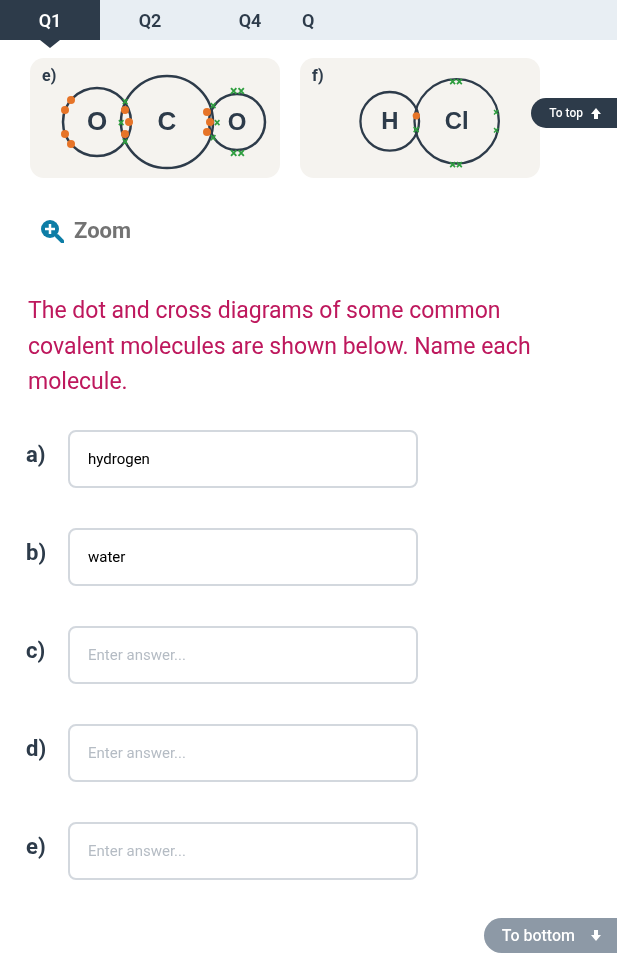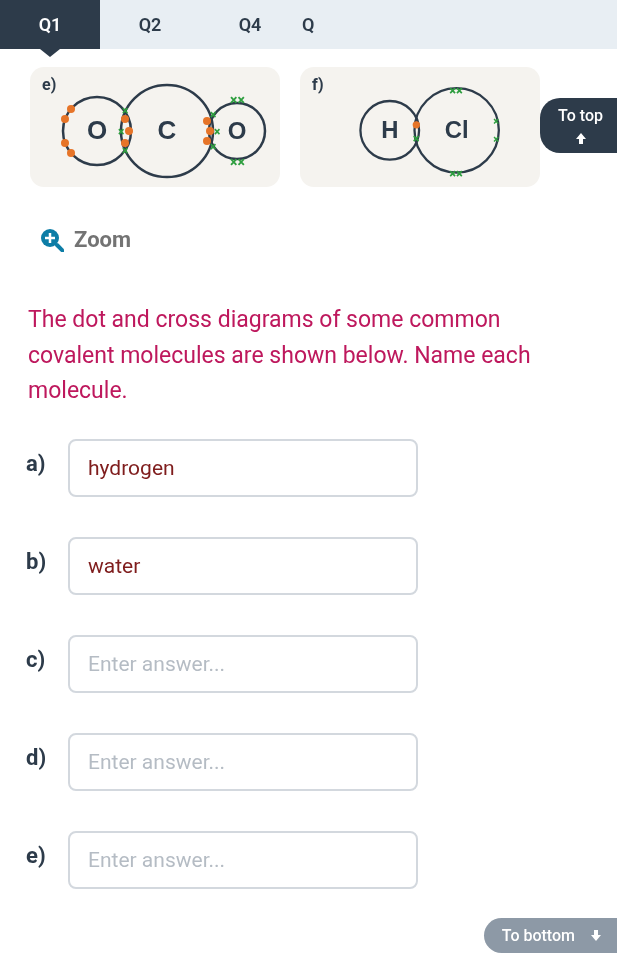--- a/index.html
+++ b/index.html
@@ -12,21 +12,21 @@
       background: #fff;
       width: 617px;
       height: 971px;
       overflow: hidden;
       position: relative;
       color: #2d3b4a;
     }
     .tabs {
       display: flex;
       background: #e8eef3;
-      height: 49px;
+      height: 40px;
       position: relative;
       text-align: right;
     }
     .tab {
       width: 100px;
       display: flex;
       align-items: center;
       justify-content: center;
       font-size: 18px;
       font-weight: 600;
@@ -78,29 +78,28 @@
       font-size: 16px;
       font-weight: 700;
       color: #2d3b4a;
     }
     .to-top-btn {
       position: absolute;
       right: 0;
       top: 98px;
       background: #2d3b4a;
       color: #fff;
-      font-size: 16px;
+      font-size: 12px;
       font-weight: 500;
       padding: 8px 14px 8px 18px;
       border-radius: 20px 0 0 20px;
       cursor: pointer;
       display: flex;
       align-items: center;
       gap: 6px;
-      flex-direction: column;
     }
     .to-bottom-btn {
       position: absolute;
       right: 0;
       bottom: 18px;
       background: #8d99a6;
       color: #fff;
       font-size: 16px;
       font-weight: 500;
       padding: 8px 14px 8px 18px;
@@ -147,22 +146,22 @@
       color: #2d3b4a;
       width: 26px;
       padding-top: 12px;
     }
     .answer-input {
       width: 350px;
       height: 58px;
       border: 2px solid #d3d8de;
       border-radius: 8px;
       padding: 0 18px;
-      font-size: 21px;
-      color: #7f1d1d;
+      font-size: 15px;
+      color: #000000;
       outline: none;
       font-family: inherit;
     }
     .answer-input::placeholder {
       color: #b5bcc4;
     }
   </style>
 </head>
 <body>
 

